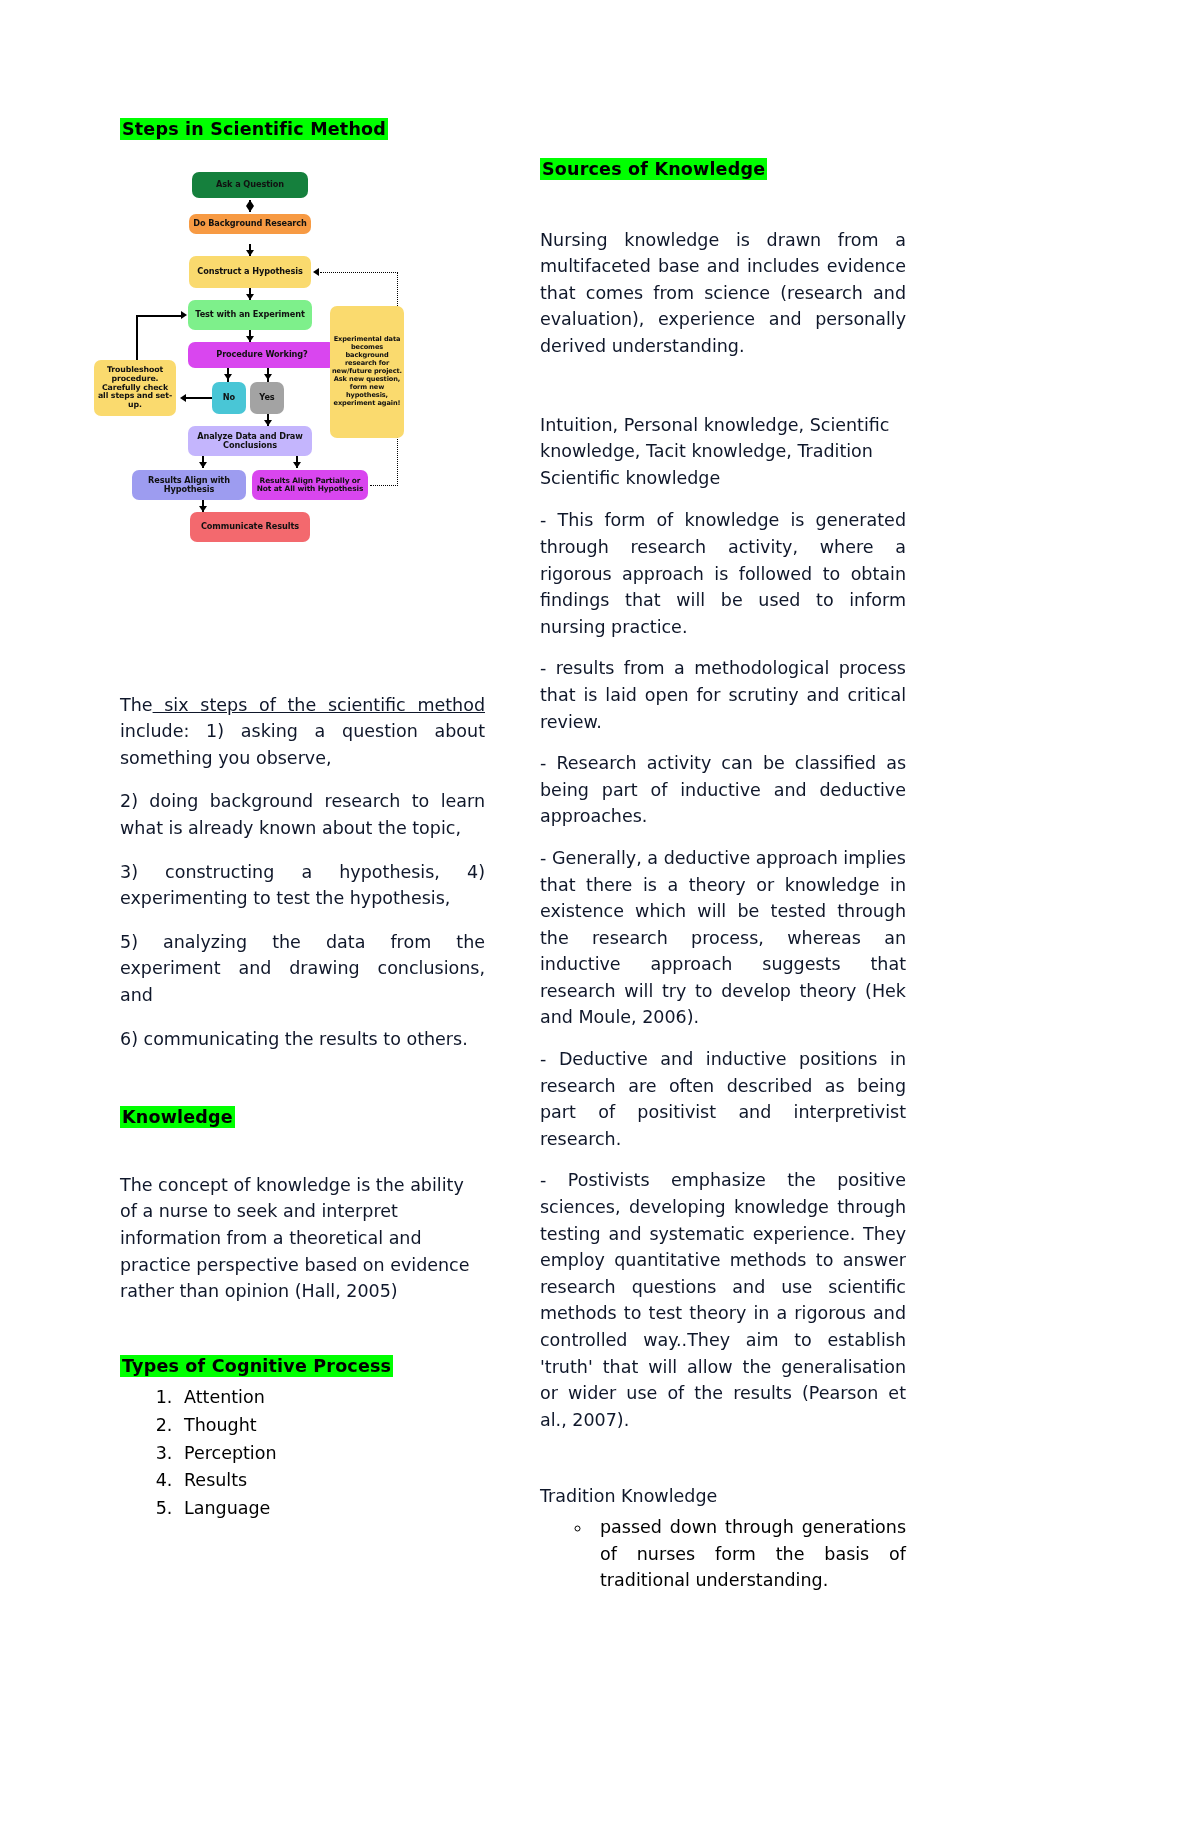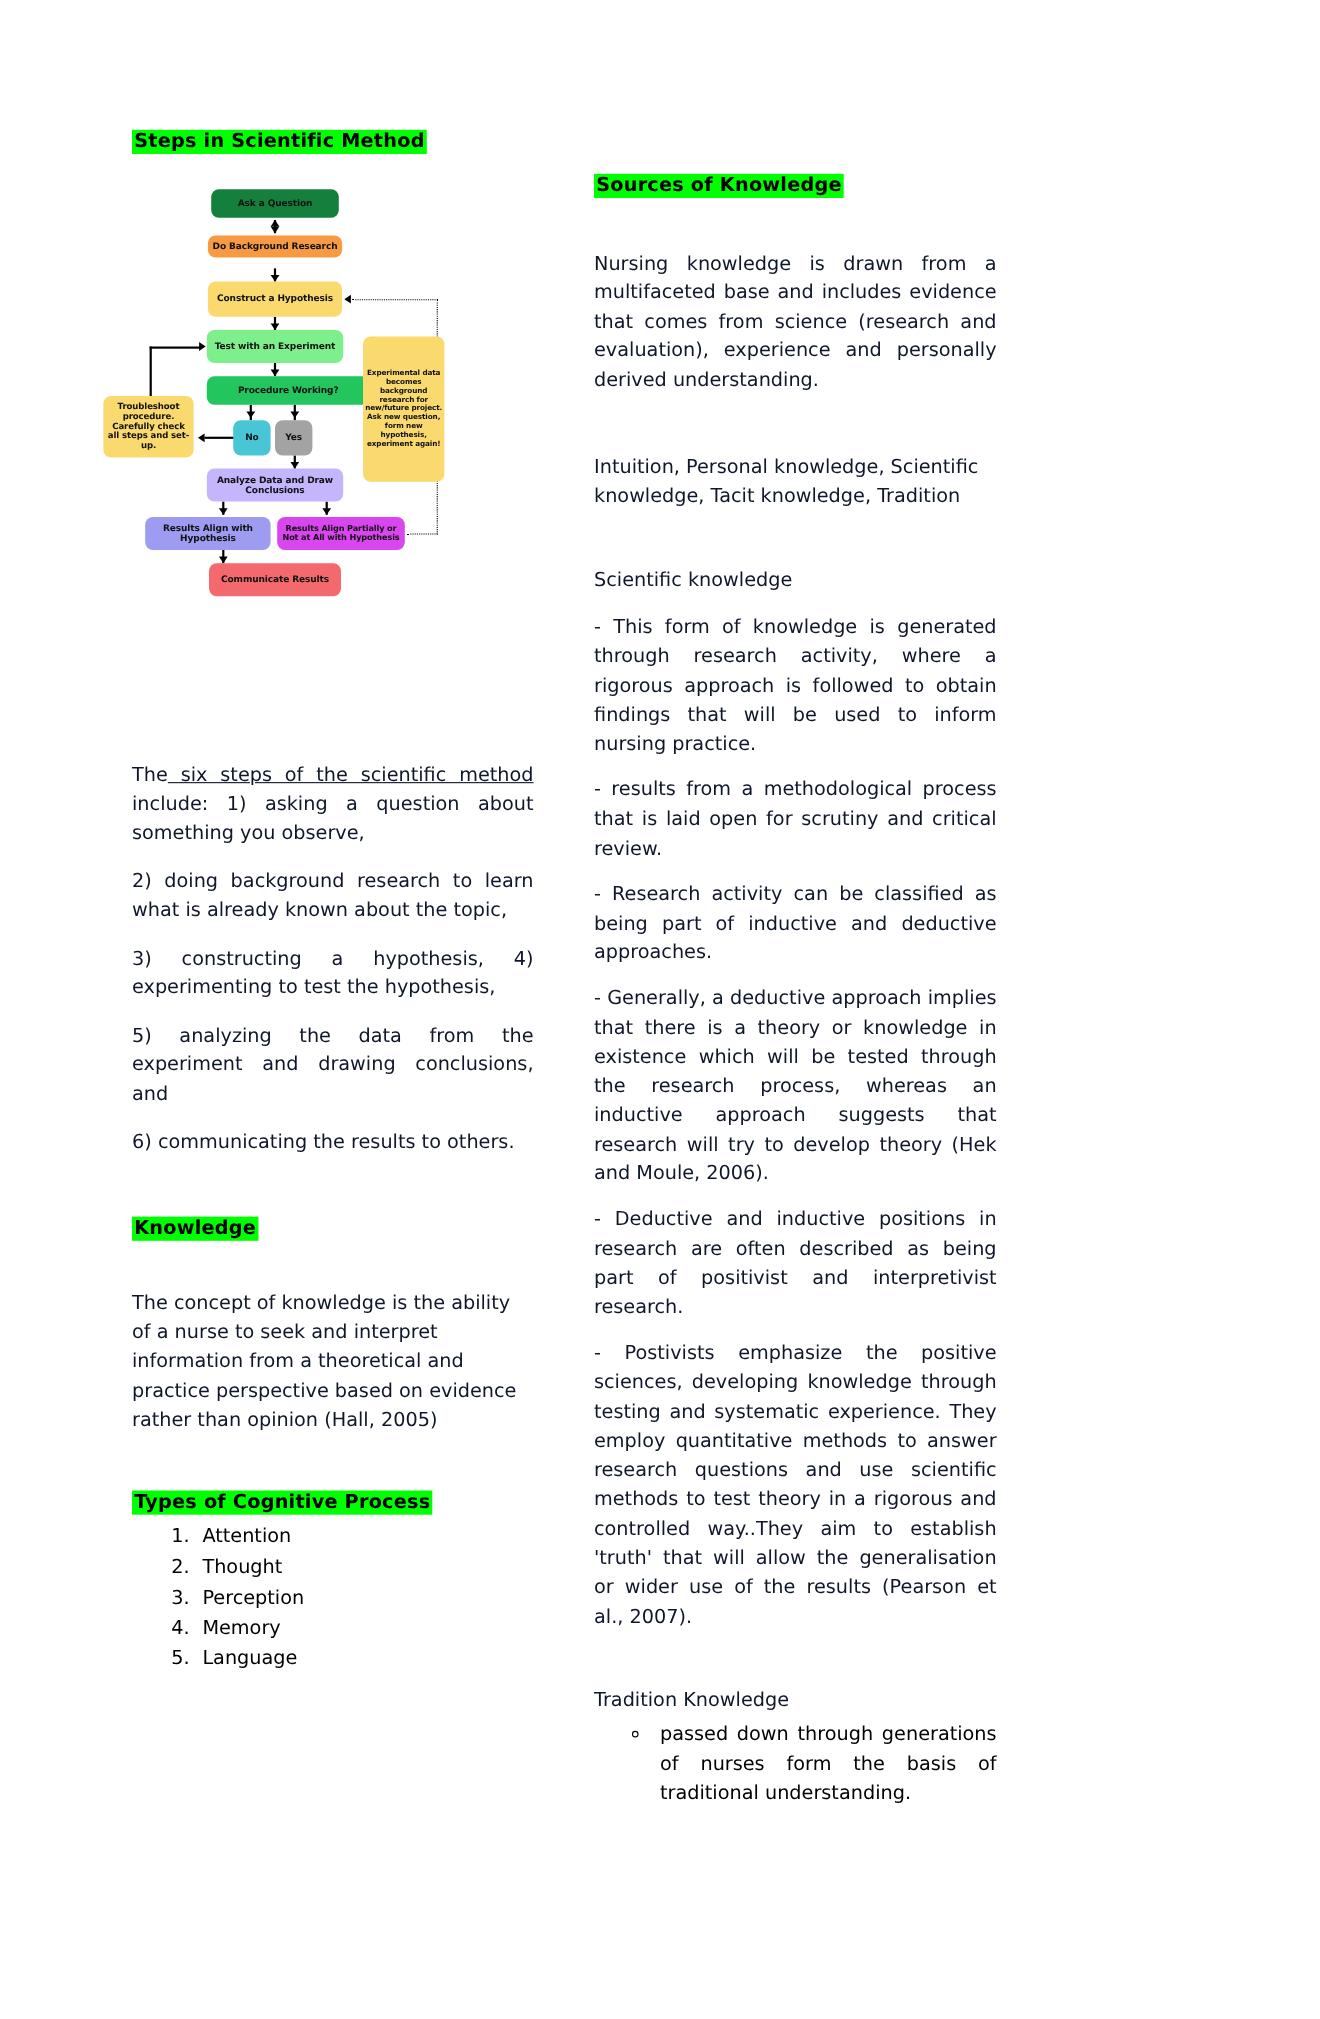--- a/index.html
+++ b/index.html
@@ -89,21 +89,21 @@
     font-size: 8.2px;
     line-height: 1.12;
     letter-spacing: -0.1px;
     padding: 1px 2px;
     box-sizing: border-box;
   }
   .n-ask      { left: 108px; top: 12px;  width: 116px; height: 26px; background: #15803d; }
   .n-bg       { left: 105px; top: 54px;  width: 122px; height: 20px; background: #f79a43; }
   .n-hyp      { left: 105px; top: 96px;  width: 122px; height: 32px; background: #fada6e; }
   .n-test     { left: 104px; top: 140px; width: 124px; height: 30px; background: #7ef08b; }
-  .n-proc     { left: 104px; top: 182px; width: 148px; height: 26px; background: #22c55e; }
+  .n-proc     { left: 104px; top: 182px; width: 148px; height: 26px; background: #d946ef; }
   .n-no       { left: 128px; top: 222px; width: 34px;  height: 32px; background: #49c6d6; }
   .n-yes      { left: 166px; top: 222px; width: 34px;  height: 32px; background: #a3a3a3; }
   .n-analyze  { left: 104px; top: 266px; width: 124px; height: 30px; background: #c4b5fd; }
   .n-align    { left: 48px;  top: 310px; width: 114px; height: 30px; background: #9d9cf0; }
   .n-partial  { left: 168px; top: 310px; width: 116px; height: 30px; background: #d946ef; font-size: 7.4px; }
   .n-comm     { left: 106px; top: 352px; width: 120px; height: 30px; background: #f3696e; }
   .n-trouble  { left: 10px;  top: 200px; width: 82px;  height: 56px; background: #fada6e; font-size: 7.8px; }
   .n-side     { left: 246px; top: 146px; width: 74px;  height: 132px; background: #fada6e;
                 font-size: 6.6px; line-height: 1.2; align-items: center; }
 
@@ -182,21 +182,21 @@
     <p class="body nojust" style="margin-top:42px;">The concept of knowledge is the ability of a nurse to seek and interpret information from a theoretical and practice perspective based on evidence rather than opinion (Hall, 2005)</p>
 
     <div class="heading-wrap" style="margin-top:50px;">
       <span class="hl">Types of Cognitive Process</span>
     </div>
 
     <ol class="cog">
       <li>Attention</li>
       <li>Thought</li>
       <li>Perception</li>
-      <li>Memory</li>
+      <li>Results</li>
       <li>Language</li>
     </ol>
   </div>
 
   <div class="flow">
 
     <div class="arrow v-line" style="left:165px; top:40px; height:12px;"></div>
     <div class="tri-down" style="left:162px; top:46px;"></div>
     <div class="tri-up" style="left:162px; top:40px;"></div>
 
@@ -255,21 +255,21 @@
   <div class="col col-right">
 
     <div class="heading-wrap" style="margin-top:158px;">
       <span class="hl">Sources of Knowledge</span>
     </div>
 
     <p class="body" style="margin-top:45px;">Nursing knowledge is drawn from a multifaceted base and includes evidence that comes from science (research and evaluation), experience and personally derived understanding.</p>
 
     <p class="body nojust" style="margin-top:52px;">Intuition, Personal knowledge, Scientific knowledge, Tacit knowledge, Tradition</p>
 
-    <p class="body nojust" style="margin-top:50px;">Scientific knowledge</p>
+    <p class="body nojust" style="">Scientific knowledge</p>
 
     <p class="body" style="margin-top:16px;">- This form of knowledge is generated through research activity, where a rigorous approach is followed to obtain findings that will be used to inform nursing practice.</p>
     <p class="body" style="margin-top:15px;">- results from a methodological process that is laid open for scrutiny and critical review.</p>
     <p class="body" style="margin-top:15px;">- Research activity can be classified as being part of inductive and deductive approaches.</p>
     <p class="body" style="margin-top:15px;">- Generally, a deductive approach implies that there is a theory or knowledge in existence which will be tested through the research process, whereas an inductive approach suggests that research will try to develop theory (Hek and Moule, 2006).</p>
     <p class="body" style="margin-top:15px;">- Deductive and inductive positions in research are often described as being part of positivist and interpretivist research.</p>
     <p class="body" style="margin-top:15px;">- Postivists emphasize the positive sciences, developing knowledge through testing and systematic experience. They employ quantitative methods to answer research questions and use scientific methods to test theory in a rigorous and controlled way..They aim to establish 'truth' that will allow the generalisation or wider use of the results (Pearson et al., 2007).</p>
 
     <p class="body nojust" style="margin-top:50px;">Tradition Knowledge</p>
 

